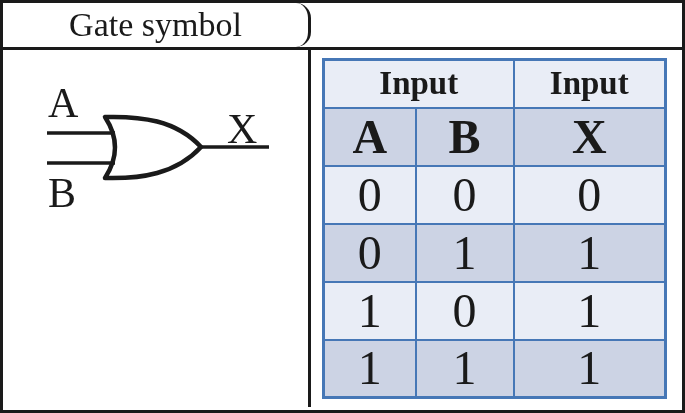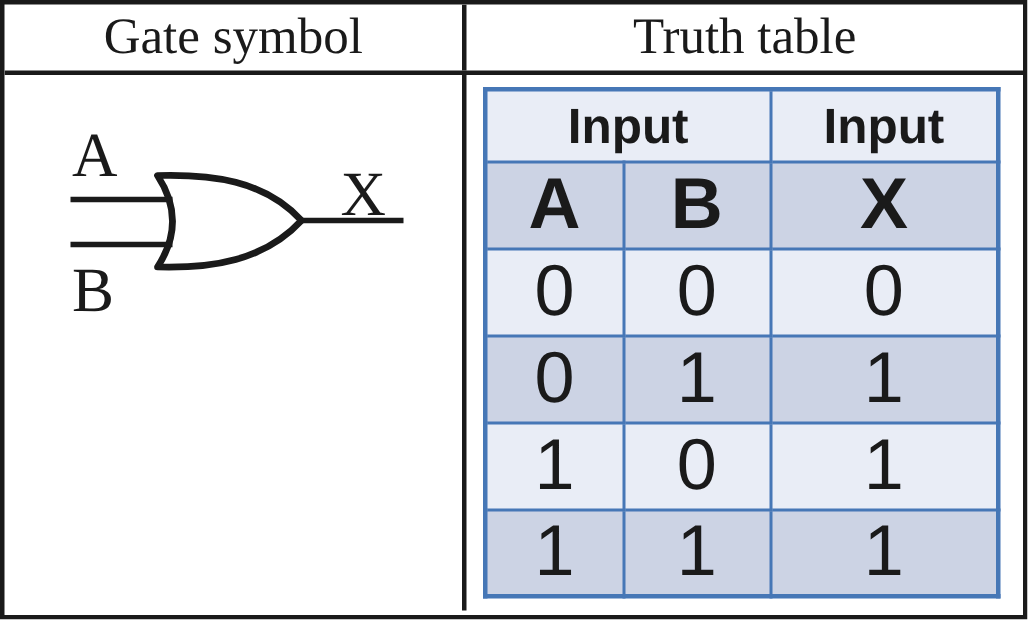--- a/index.html
+++ b/index.html
@@ -31,20 +31,21 @@
     display: flex;
     align-items: center;
     justify-content: center;
     font-size: 34px;
     color: var(--text);
     white-space: nowrap;
   }
   .header-cell.left {
     width: 308px;
     border-right: 3px solid var(--frame-border);
+    border-radius: 15px;
   }
   .header-cell.right { flex: 1; }
 
   .body-row {
     display: flex;
     height: calc(100% - 50px);
   }
   .left-panel {
     width: 308px;
     border-right: 3px solid var(--frame-border);
@@ -61,42 +62,41 @@
     border-collapse: collapse;
     border: 3px solid var(--table-border);
     table-layout: fixed;
     width: 342px;
   }
   table.truth-table th,
   table.truth-table td {
     border: 2px solid var(--table-border);
     text-align: center;
     vertical-align: middle;
-    font-family: Liberation Sans, sans-serif;
+    font-family: Liberation Serif, serif;
     color: var(--text);
     padding: 0;
     line-height: 1;
   }
   tr.group-header-row { height: 48px; background: var(--row-light); }
   tr.group-header-row th { font-size: 33px; font-weight: bold; }
   tr.col-header-row { height: 58px; background: var(--row-dark); }
   tr.col-header-row th { font-size: 48px; font-weight: bold; }
   tbody tr { height: 58px; }
   tbody tr td { font-size: 48px; font-weight: normal; }
   tbody tr:nth-child(odd) { background: var(--row-light); }
   tbody tr:nth-child(even) { background: var(--row-dark); }
 </style>
 </head>
 <body>
 
 <div class="frame">
 
   <div class="header-row">
     <div class="header-cell left">Gate symbol</div>
-    <div class="header-cell right">Truth table</div>
   </div>
 
   <div class="body-row">
 
     <div class="left-panel">
       <svg class="gate-svg" width="305" height="360" viewBox="0 0 305 360" xmlns="http://www.w3.org/2000/svg">
 
         <line x1="44" y1="83" x2="112" y2="83" stroke="#1a1a1a" stroke-width="3.6"></line>
         <line x1="44" y1="113" x2="112" y2="113" stroke="#1a1a1a" stroke-width="3.6"></line>
 

